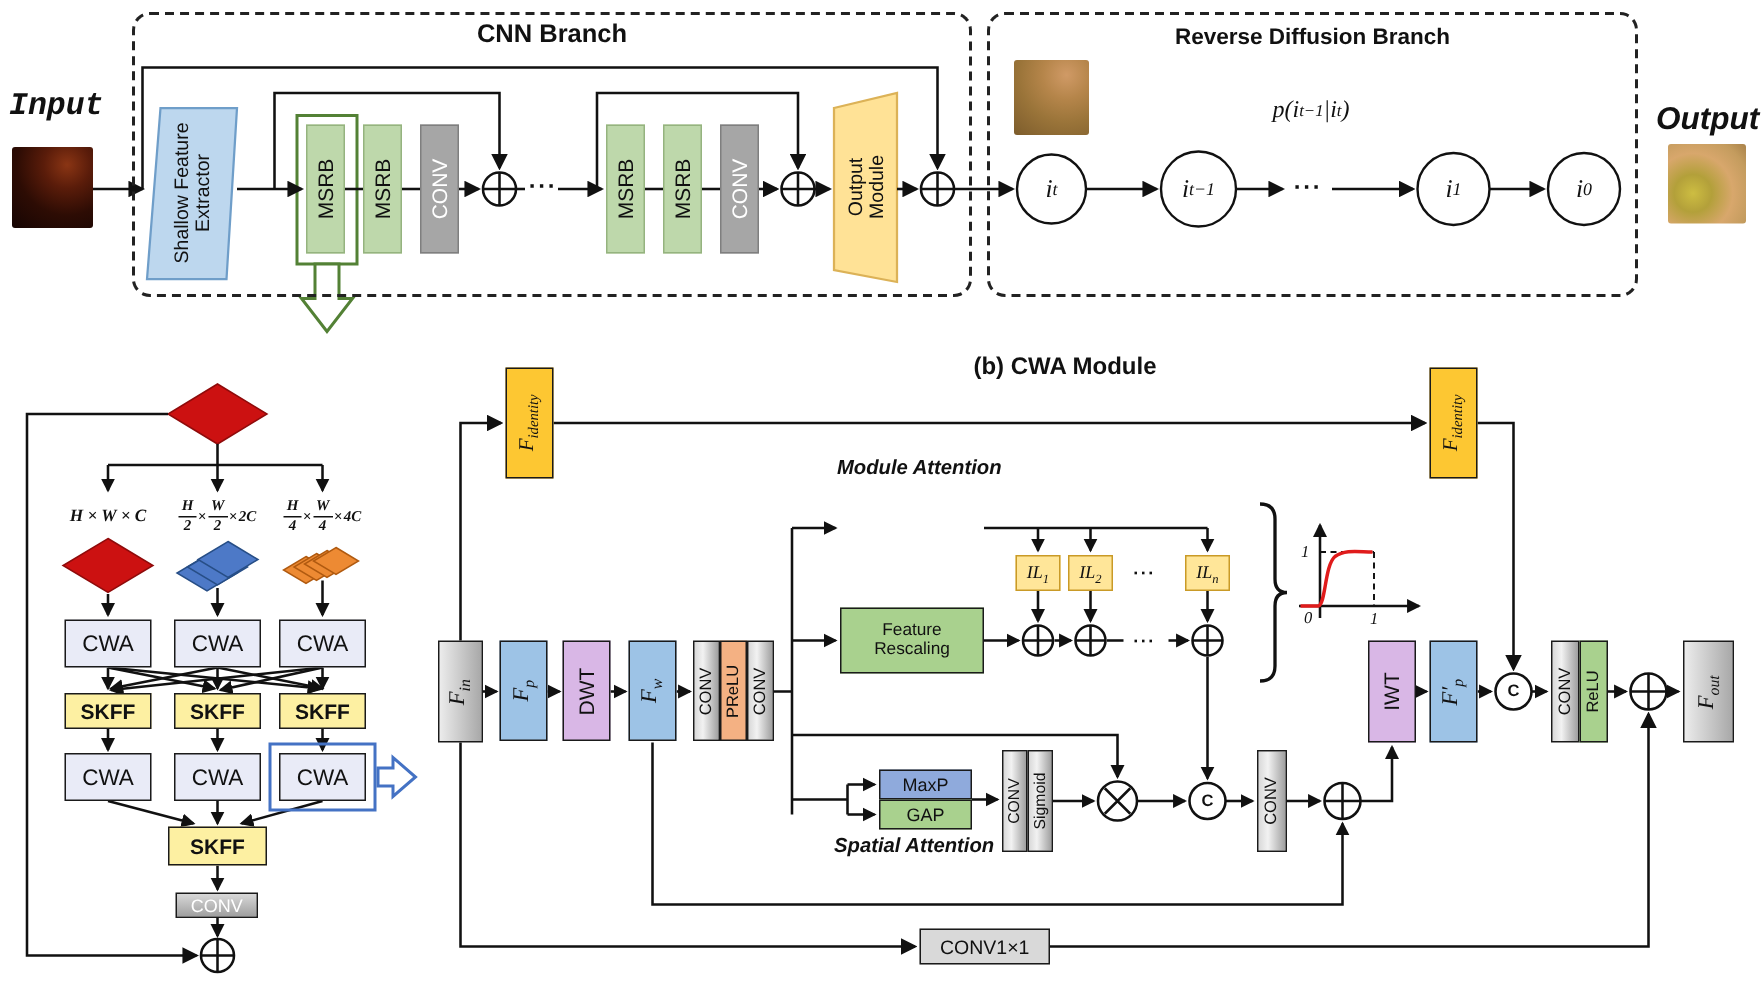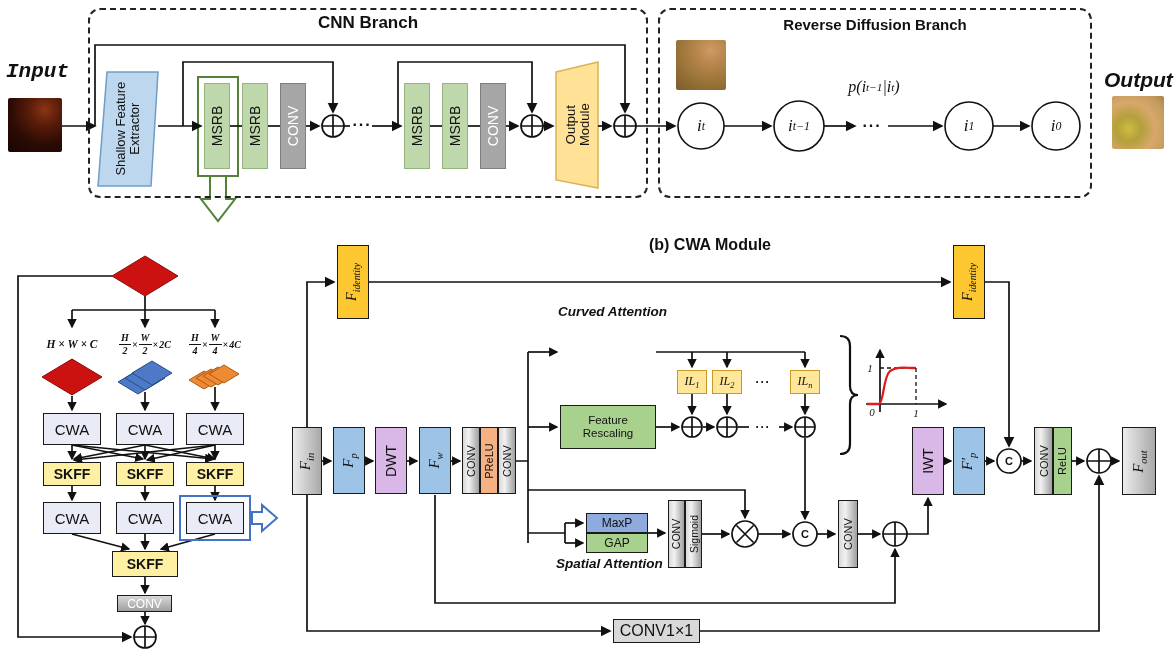--- a/index.html
+++ b/index.html
@@ -241,21 +241,21 @@
   <div class="blk convg" style="left:480px;top:83px;width:26px;height:86px;">
     <span class="vtext" style="font-size:14px;">CONV</span>
     </div>
 
   <div class="blk" style="left:556px;top:62px;width:42px;height:126px;border:none;background:transparent;">
     <div class="vtext2" style="font-size:13px;"><span>Output</span><br><span>Module</span></div>
   </div>
 
   <div class="thumb" style="left:676px;top:40px;width:50px;height:50px;background:radial-gradient(circle at 70% 20%,#d09a66 0%,#b5854a 30%,#9a7439 60%,#7c5c2c 100%);"></div>
 
-  <div class="abs ctr mathit" style="left:822px;top:76px;width:104px;height:22px;font-size:16px;">
+  <div class="abs ctr mathit" style="left:822px;top:63px;width:104px;height:22px;font-size:16px;">
     <span>p(i</span>
       <sub>t−1</sub>
       <span>|i</span>
       <sub>t</sub>
       <span>)</span>
   </div>
 
   <div class="abs ctr mathit" style="left:677px;top:114px;width:48px;height:24px;font-size:17px;">
       <span>i</span>
       <sub>t</sub>
@@ -371,21 +371,21 @@
     <span class="vtext" style="font-size:11px;">CONV</span>
     </div>
   <div class="blk" style="left:480px;top:427px;width:18px;height:67px;background:#f4b183;border-width:1px;">
     <span class="vtext" style="font-size:11px;">PReLU</span>
     </div>
   <div class="blk grayStrip" style="left:498px;top:427px;width:18px;height:67px;border-width:1px;">
     <span class="vtext" style="font-size:11px;">CONV</span>
     </div>
 
   <div class="abs" style="left:542px;top:300px;width:296px;height:170px;background:#fcd07c;border-radius:16px;z-index:-1;"></div>
-  <div class="abs title" style="left:558px;top:304px;width:160px;height:18px;font-size:13.5px;font-style:italic;">Curved Attention</div>
+  <div class="abs title" style="left:558px;top:304px;width:160px;height:18px;font-size:13.5px;font-style:italic;">Module Attention</div>
   <div class="blk" style="left:560px;top:405px;width:96px;height:44px;background:#a9d18e;font-size:11.5px;line-height:1.15;flex-direction:column;">
     <span>Feature</span>
     <span>Rescaling</span>
     </div>
 
   <div class="abs" style="left:668px;top:334px;width:160px;height:121px;background:#fff;border:1.5px dashed #222;box-sizing:border-box;z-index:-1;"></div>
   <div class="blk mathit" style="left:677px;top:370px;width:30px;height:24px;background:#ffe699;border:1px solid #c99a27;font-size:12px;">
     <span><span>IL</span><sub>1</sub></span>
     </div>
   <div class="blk mathit" style="left:712px;top:370px;width:30px;height:24px;background:#ffe699;border:1px solid #c99a27;font-size:12px;">
@@ -434,17 +434,17 @@
     <span class="vtext" style="font-size:11px;">CONV</span>
     </div>
   <div class="blk" style="left:1053px;top:427px;width:19px;height:68px;background:#a9d18e;border-width:1px;">
     <span class="vtext" style="font-size:11px;">ReLU</span>
     </div>
 
   <div class="blk mathit grayGrad" style="left:1122px;top:427px;width:34px;height:68px;">
     <span class="vtext" style="font-size:15px;"><span>F</span><sub>out</sub></span>
     </div>
 
-  <div class="blk" style="left:613px;top:619px;width:87px;height:24px;background:#d9d9d9;font-size:16px;">
+  <div class="blk" style="left:613px;top:619px;width:87px;height:24px;background:#d9d9d9;font-size:13px;">
       <span>CONV1×1</span>
     </div>
 
 </div>
 
 </body></html>

